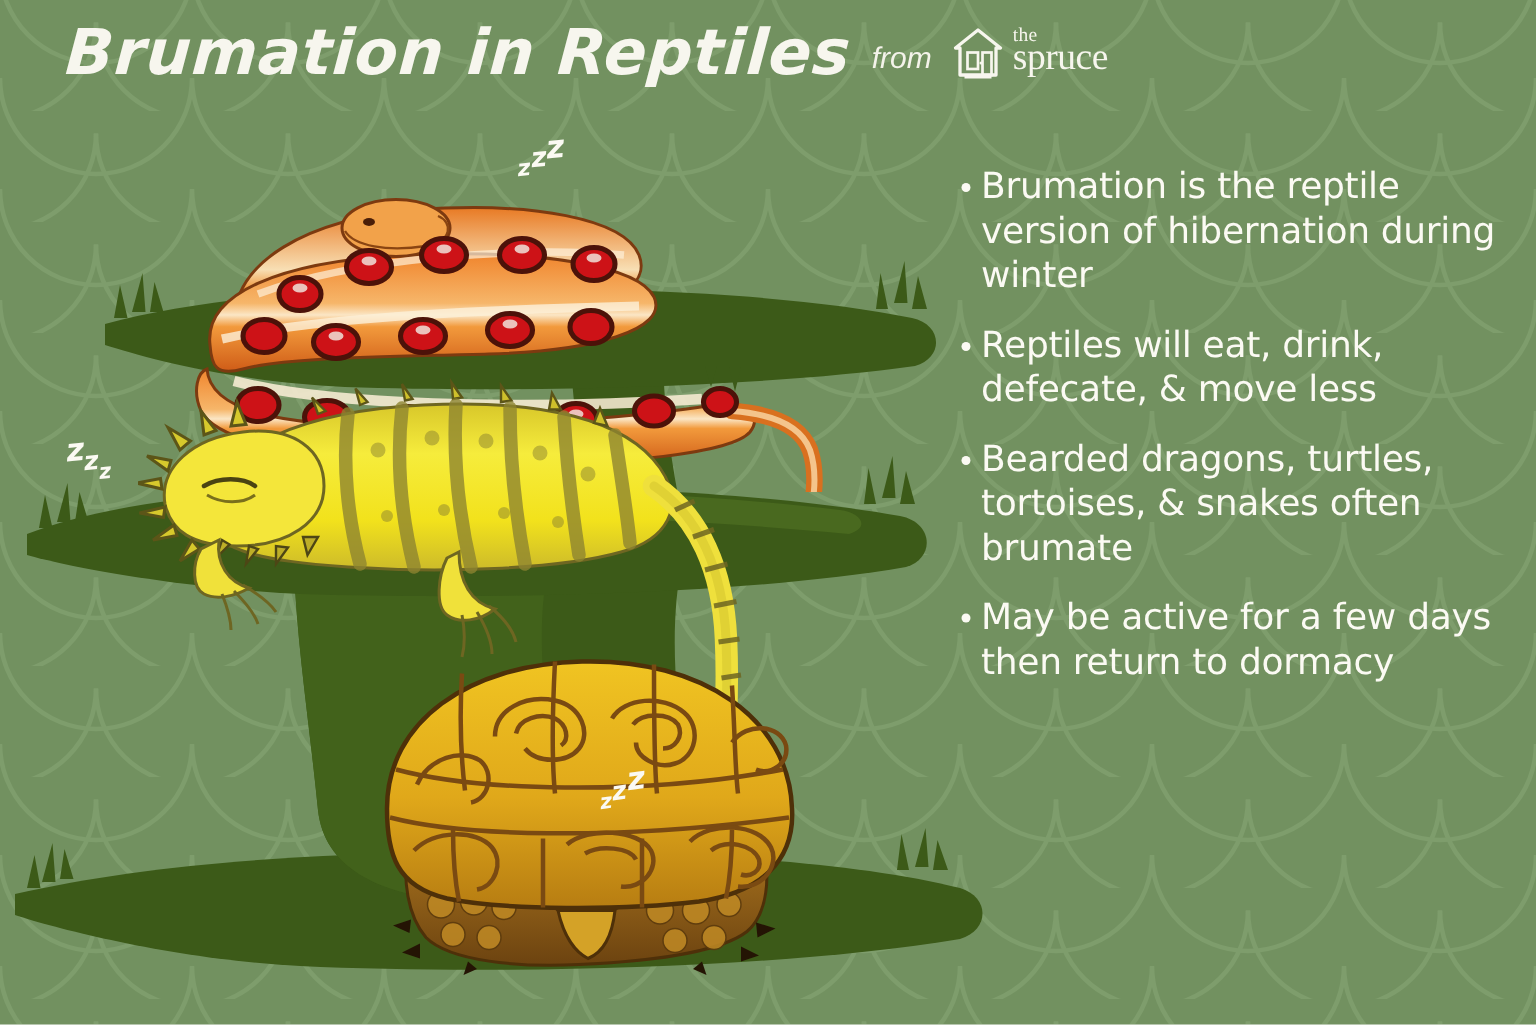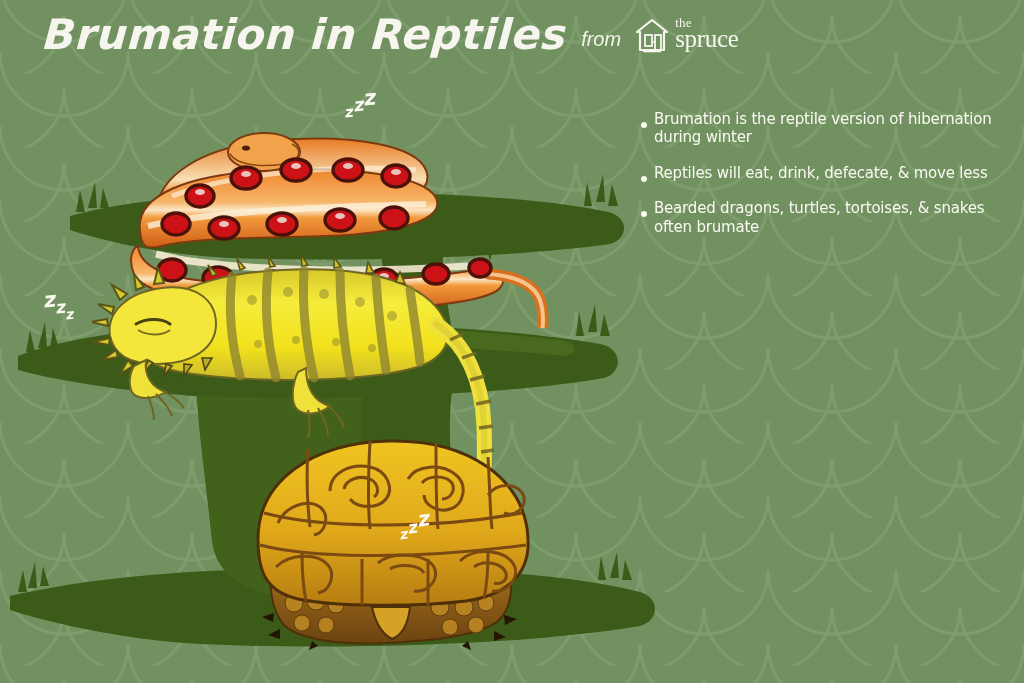--- a/index.html
+++ b/index.html
@@ -126,21 +126,21 @@
     flex: 0 0 auto;
     width: 6px;
     height: 6px;
     border-radius: 50%;
     background: #fbfaf3;
     margin-top: 12px;
     margin-right: 7px;
   }
   .fact-text {
     font-family: "DejaVu Sans", sans-serif;
-    font-size: 15px;
+    font-size: 24px;
     line-height: 1.23;
     color: #fbfaf3;
     letter-spacing: -0.2px;
   }
 </style>
 </head>
 <body>
 
 <div id="poster">
 
@@ -502,15 +502,19 @@
       <span class="fact-text">Brumation is the reptile version of hibernation during winter</span>
     </div>
     <div class="fact">
       <span class="bullet"></span>
       <span class="fact-text">Reptiles will eat, drink, defecate, &amp; move less</span>
     </div>
     <div class="fact">
       <span class="bullet"></span>
       <span class="fact-text">Bearded dragons, turtles, tortoises, &amp; snakes often brumate</span>
     </div>
+    <div class="fact">
+      <span class="bullet"></span>
+      <span class="fact-text">May be active for a few days then return to dormacy</span>
+    </div>
   </div>
 
 </div>
 
 </body></html>

